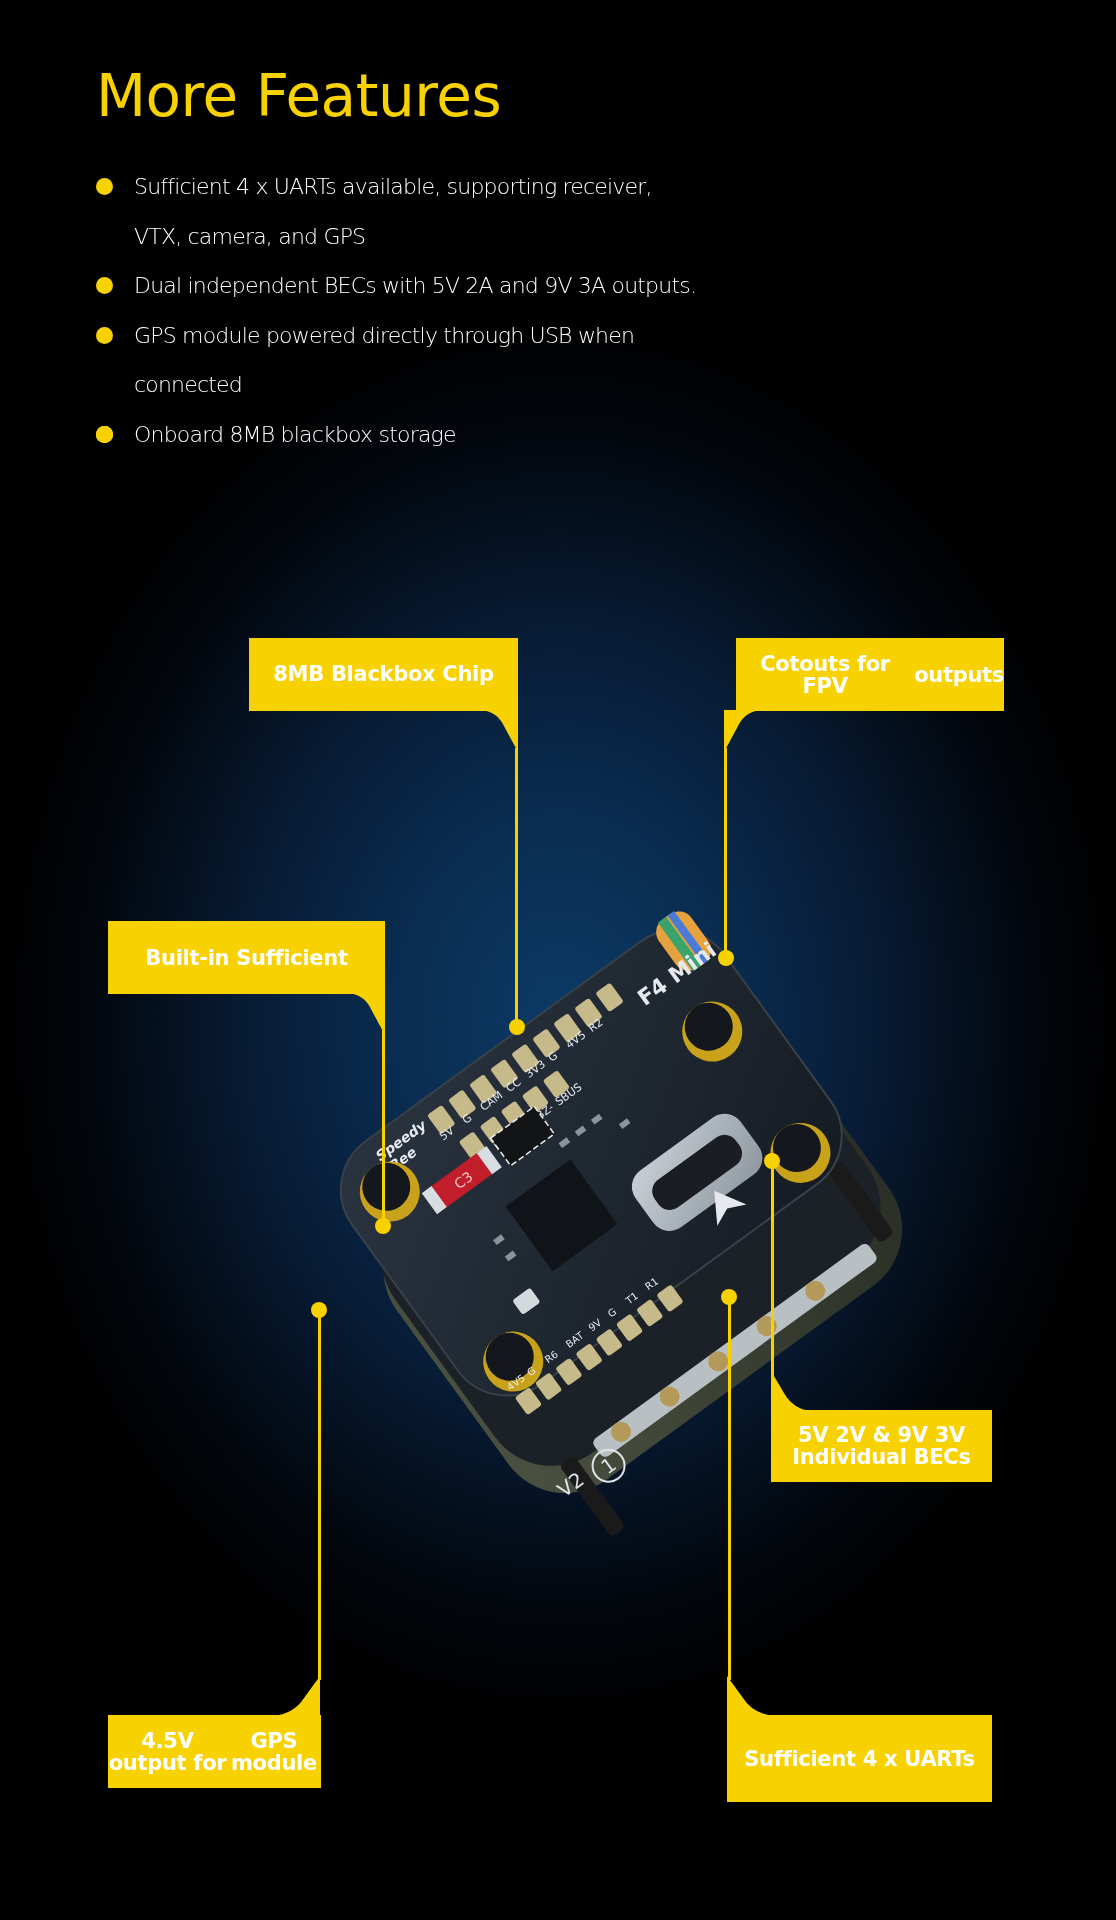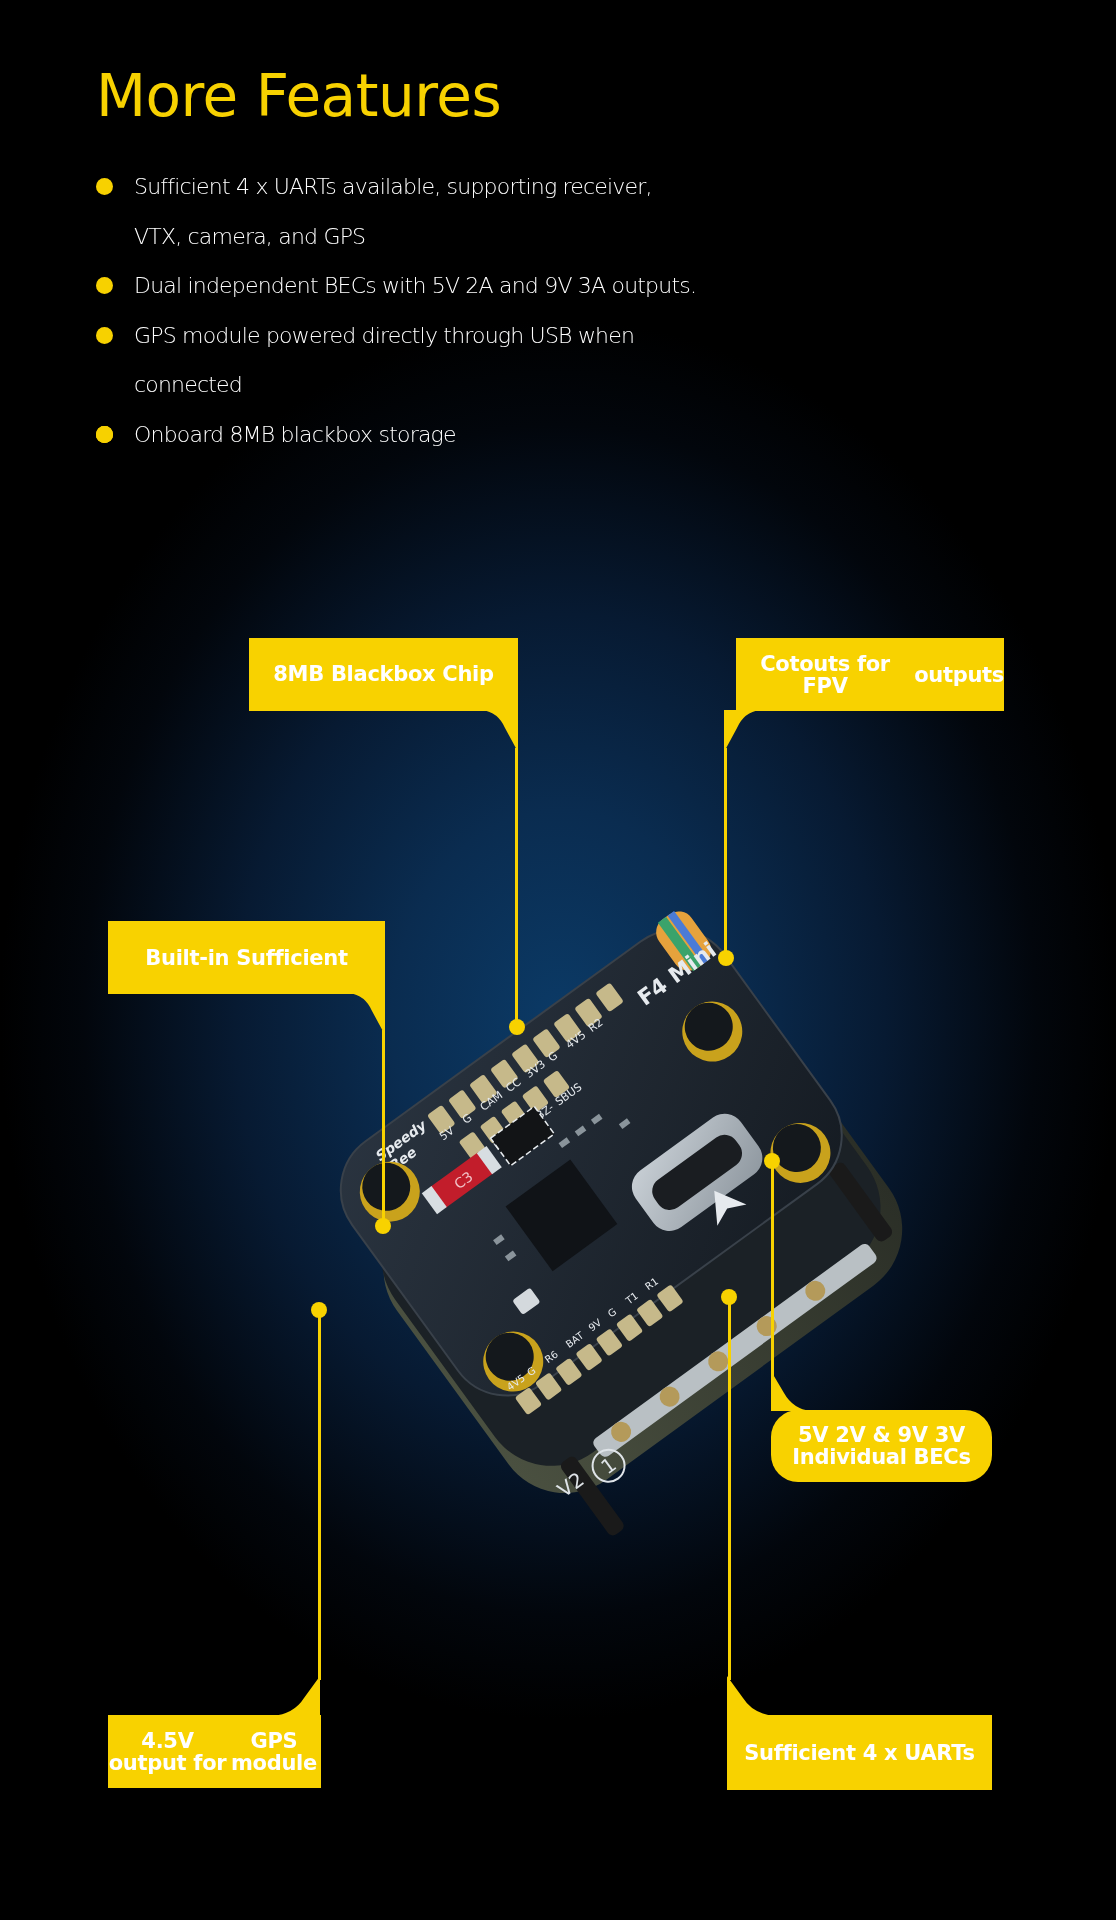--- a/index.html
+++ b/index.html
@@ -249,35 +249,35 @@
   <path d="M0 0 H48 V42 L35 18 Q28 2 12 0 Z" fill="#f8d200"></path>
 </svg>
 <div class="line" style="left:382px; top:1030px; height:195px;"></div>
 <div class="pin" style="left:375px; top:1218px;"></div>
 
 <div class="pin" style="left:764px; top:1153px;"></div>
 <div class="line" style="left:771px; top:1162px; height:214px;"></div>
 <svg class="tab" style="left:771px; top:1371px;" width="48" height="40">
   <path d="M0 40 V0 L13 22 Q22 38 40 40 Z" fill="#f8d200"></path>
 </svg>
-<div class="callout" style="left:771px; top:1410px; width:221px; height:72px; flex-direction:column;border-radius:27px;">
+<div class="callout" style="left:771px; top:1410px; width:221px; height:72px; flex-direction:column;">
   <span>5V 2V &amp; 9V 3V</span>
   <span>Individual BECs</span>
 </div>
 
 <div class="pin" style="left:311px; top:1302px;"></div>
 <div class="line" style="left:318px; top:1310px; height:370px;"></div>
 <svg class="tab" style="left:272px; top:1676px;" width="48" height="40">
   <path d="M48 0 V40 H0 Q22 38 32 22 Z" fill="#f8d200"></path>
 </svg>
 <div class="callout" style="left:108px; top:1715px; width:213px; height:73px; flex-direction:row;">
   <span>4.5V output for</span>
   <span>GPS module</span>
 </div>
 
 <div class="pin" style="left:721px; top:1289px;"></div>
 <div class="line" style="left:728px; top:1297px; height:383px;"></div>
 <svg class="tab" style="left:727px; top:1676px;" width="48" height="40">
   <path d="M0 0 V40 H48 Q26 38 16 22 Z" fill="#f8d200"></path>
 </svg>
-<div class="callout" style="left:727px; top:1715px; width:265px; height:75px;">
+<div class="callout" style="left:727px; top:1715px; width:265px; height:87px;">
   <span>Sufficient 4 x UARTs</span>
 </div>
 
 </body></html>

